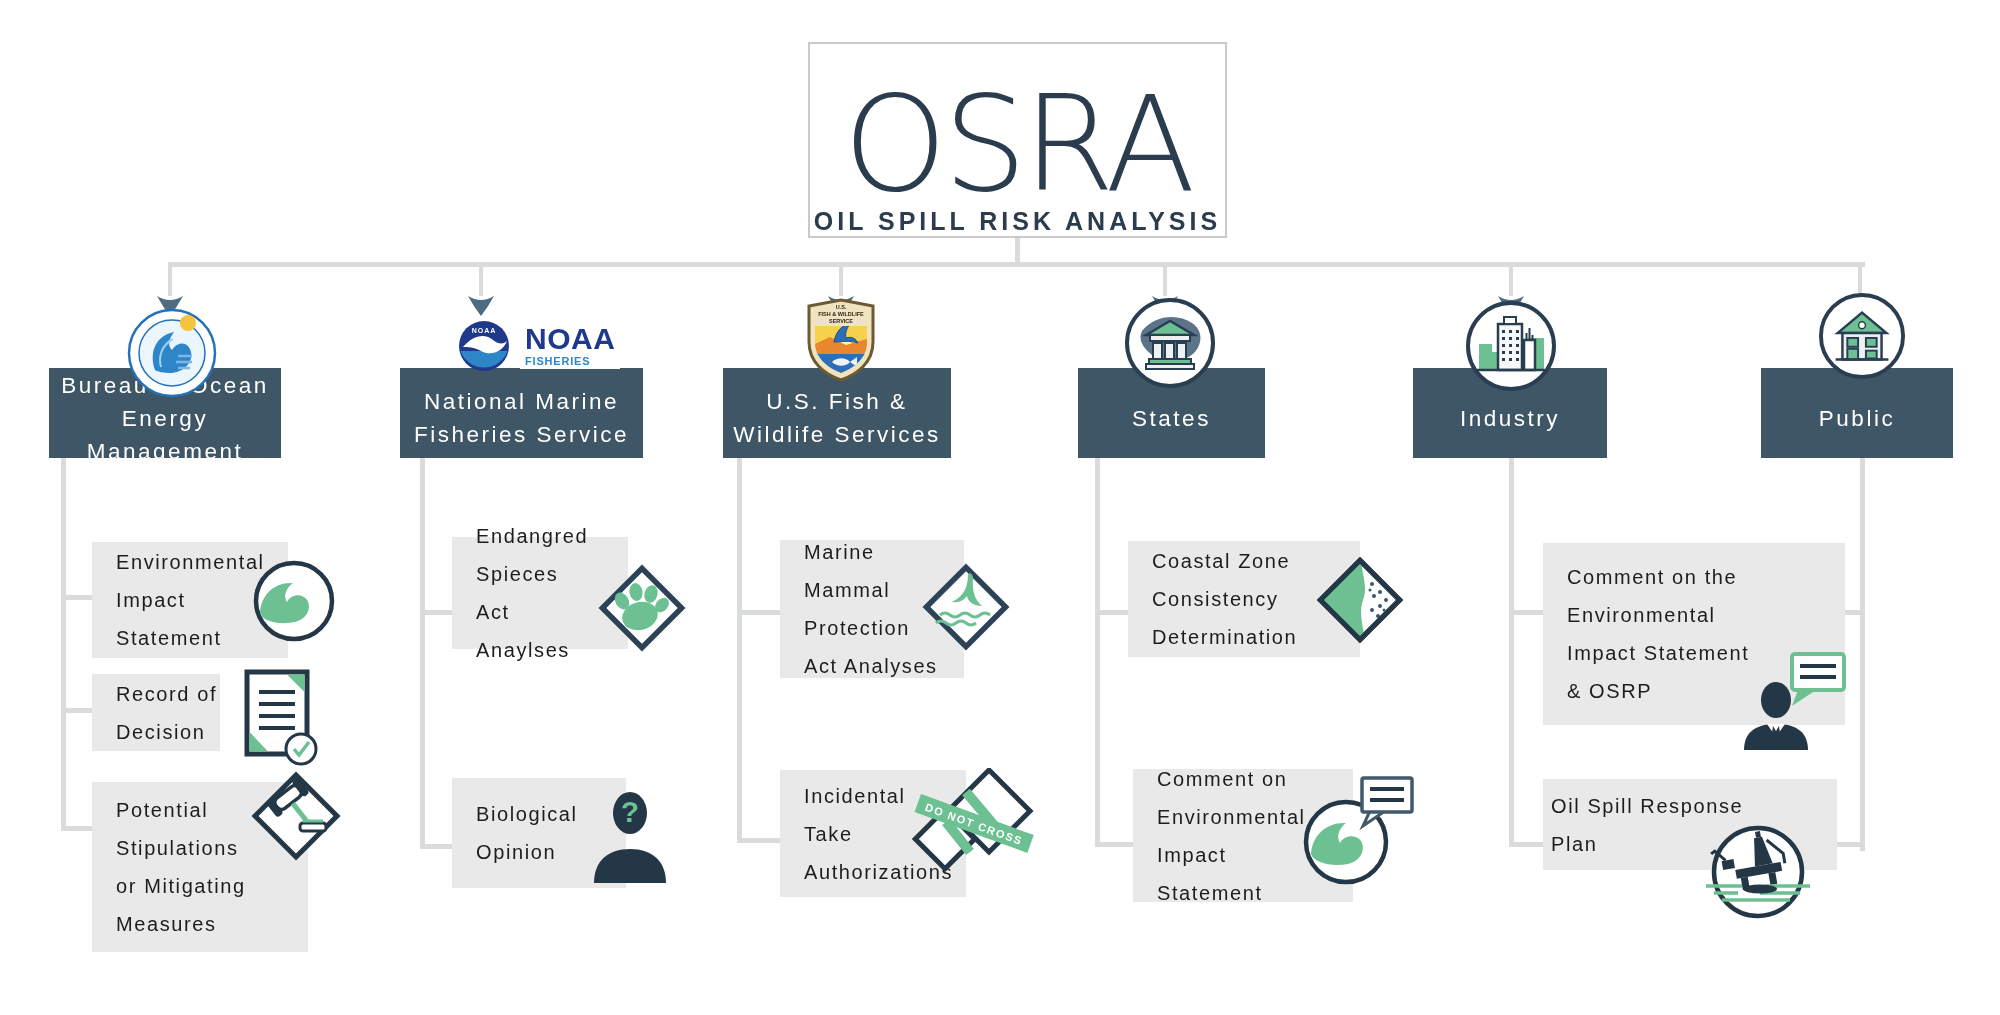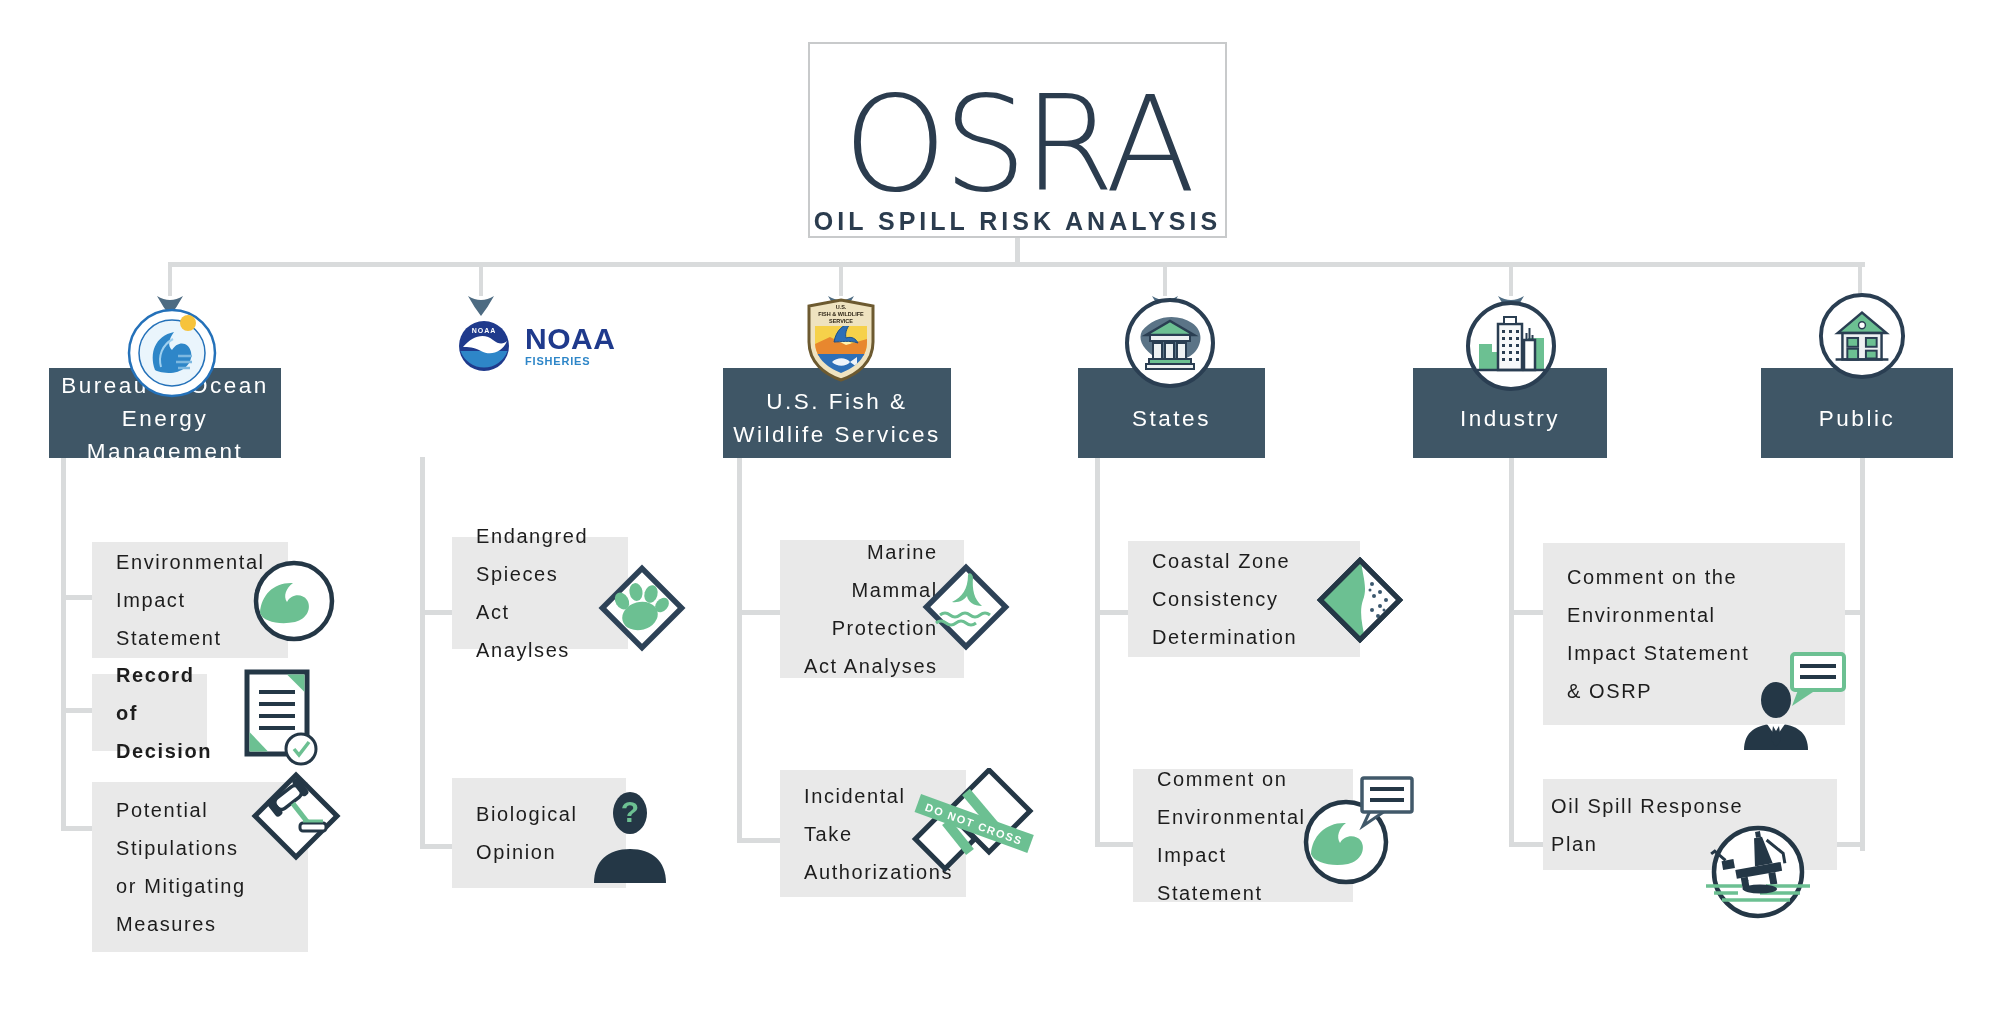--- a/index.html
+++ b/index.html
@@ -81,60 +81,64 @@
 
   <div class="titlebox">
     <div class="acronym">OSRA</div>
     <div class="subtitle">OIL SPILL RISK ANALYSIS</div>
   </div>
 
   <div class="hdr" style="left:49px;top:368px;width:232px;height:90px;">
       <span class="pre">Bureau of Ocean
 Energy Management</span>
     </div>
+  <div class="hdr" style="left:400px;top:368px;width:243px;height:90px;">
+      <span class="pre">National Marine
+Fisheries Service</span>
+    </div>
   <div class="hdr" style="left:723px;top:368px;width:228px;height:90px;">
       <span class="pre">U.S. Fish &amp;
 Wildlife Services</span>
     </div>
   <div class="hdr" style="left:1078px;top:368px;width:187px;height:90px;">
       <span class="pre">States</span>
     </div>
   <div class="hdr" style="left:1413px;top:368px;width:194px;height:90px;">
       <span class="pre">Industry</span>
     </div>
   <div class="hdr" style="left:1761px;top:368px;width:192px;height:90px;">
       <span class="pre">Public</span>
     </div>
 
   <div class="box" style="left:92px;top:542px;width:196px;height:116px;">
       <span class="pre">Environmental
 Impact
 Statement</span>
     </div>
-  <div class="box" style="left:92px;top:674px;width:115px;height:77px;font-weight:bold;">
+  <div class="box" style="left:92px;top:674px;width:128px;height:77px;">
       <span class="pre">Record of
 Decision</span>
     </div>
   <div class="box" style="left:92px;top:782px;width:216px;height:170px;">
       <span class="pre">Potential
 Stipulations
 or Mitigating
 Measures</span>
     </div>
   <div class="box" style="left:452px;top:537px;width:176px;height:112px;">
       <span class="pre">Endangred
 Spieces
 Act
 Anaylses</span>
     </div>
   <div class="box" style="left:452px;top:778px;width:174px;height:110px;">
       <span class="pre">Biological
 Opinion</span>
     </div>
-  <div class="box" style="left:780px;top:540px;width:184px;height:138px;text-align:right;">
+  <div class="box" style="left:780px;top:540px;width:184px;height:138px;">
       <span class="pre">Marine
 Mammal
 Protection
 Act Analyses</span>
     </div>
   <div class="box" style="left:780px;top:770px;width:186px;height:127px;">
       <span class="pre">Incidental
 Take
 Authorizations</span>
     </div>

